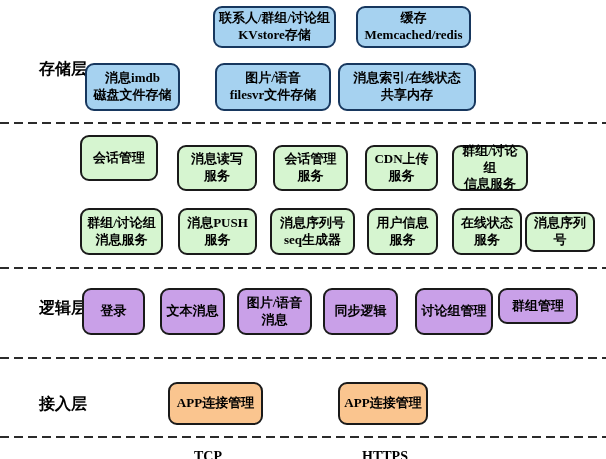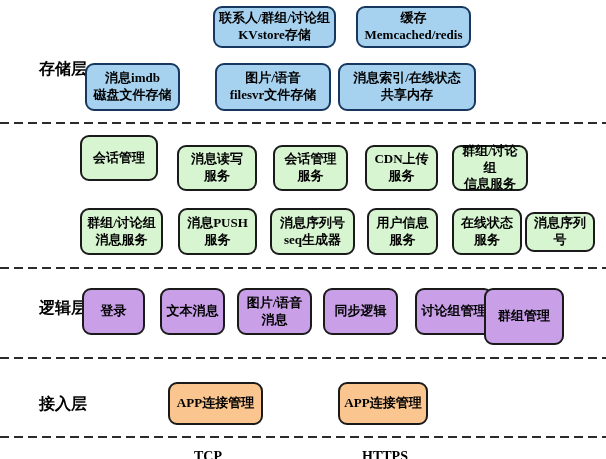--- a/index.html
+++ b/index.html
@@ -118,21 +118,21 @@
   <div class="box logic" style="left:237px;top:288px;width:75px;height:47px">
     <span>图片/语音</span>
     <span>消息</span>
   </div>
   <div class="box logic" style="left:323px;top:288px;width:75px;height:47px">
     <span>同步逻辑</span>
   </div>
   <div class="box logic" style="left:415px;top:288px;width:78px;height:47px">
     <span>讨论组管理</span>
   </div>
-  <div class="box logic" style="left:484px;top:288px;width:80px;height:57px">
+  <div class="box logic" style="left:498px;top:288px;width:80px;height:36px">
     <span>群组管理</span>
   </div>
 
   <div class="dash" style="top:357px"></div>
 
   <div class="layer-label" style="top:394px">接入层</div>
 
   <div class="box access" style="left:168px;top:382px;width:95px;height:43px">
     <span>APP连接管理</span>
   </div>

